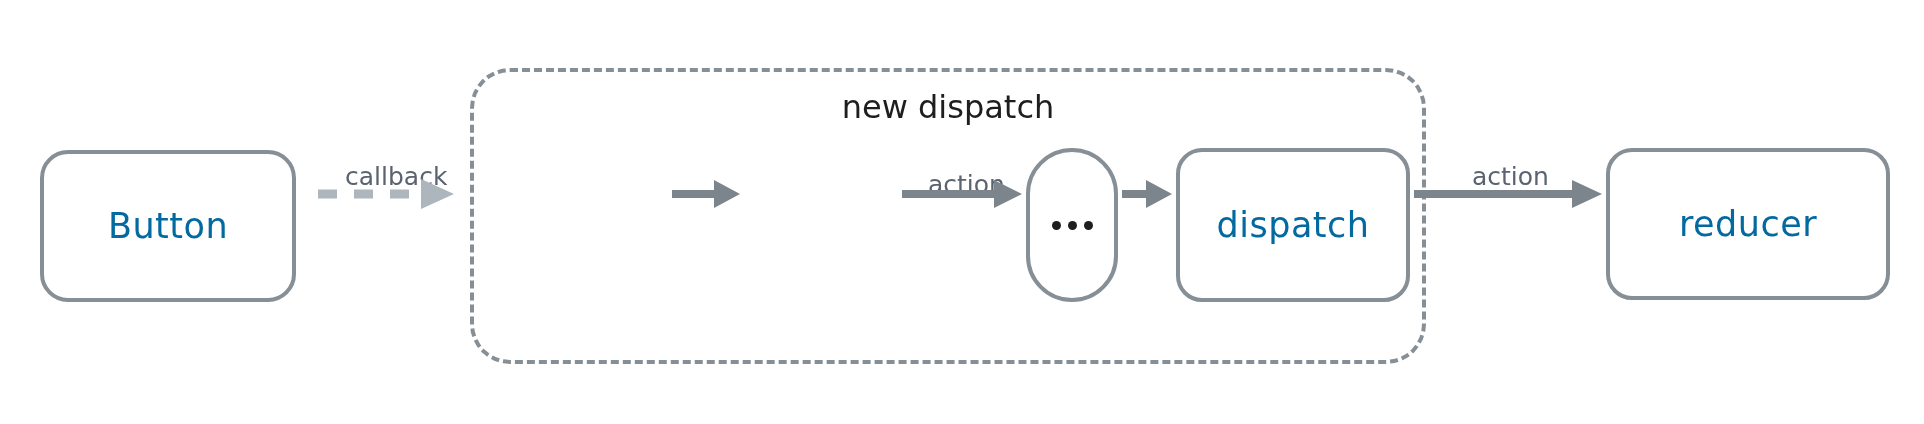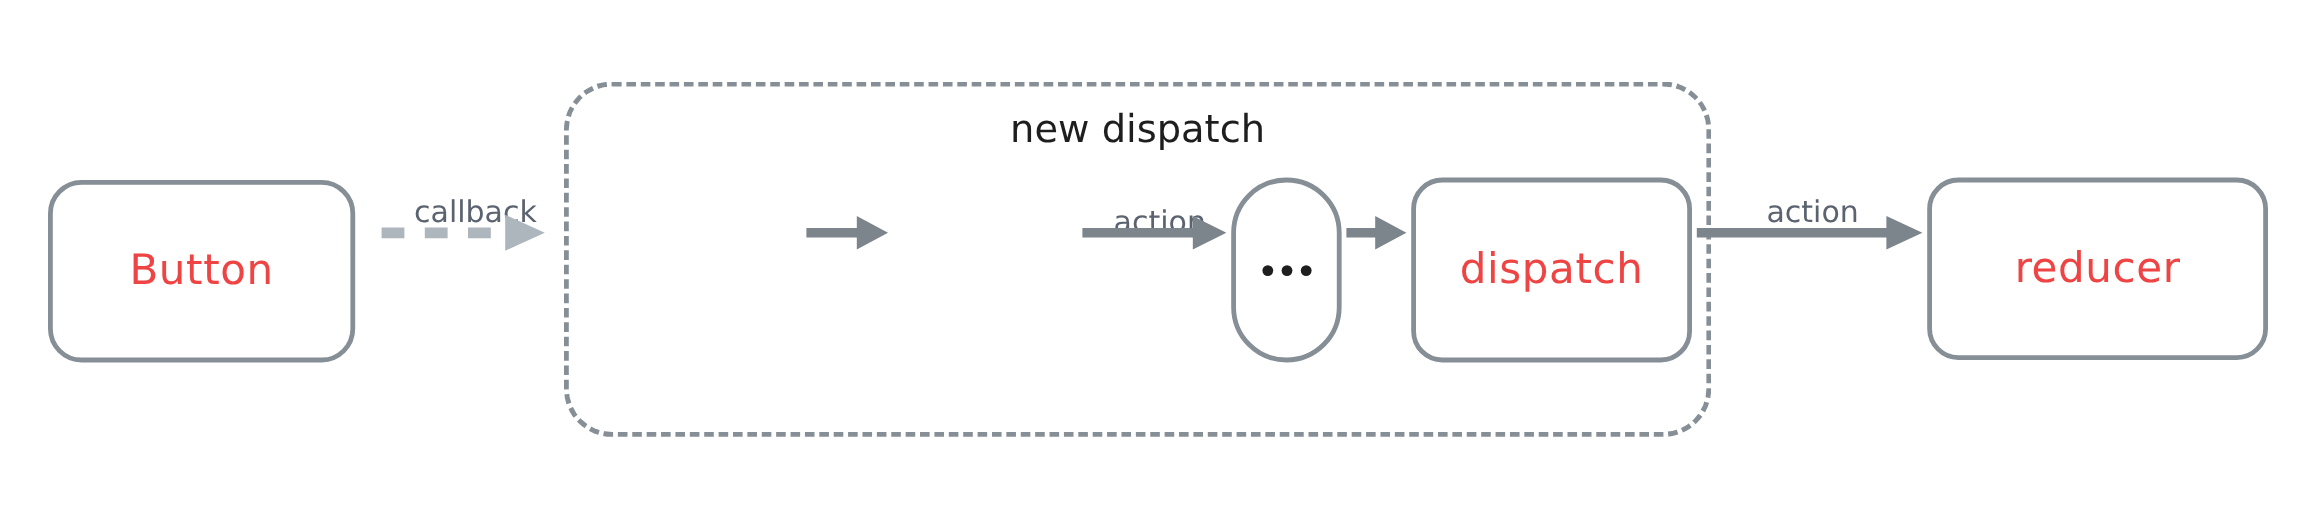--- a/index.html
+++ b/index.html
@@ -17,21 +17,21 @@
     border-radius: 20px;
   }
   .node {
     position: absolute;
     box-sizing: border-box;
     border: 4px solid #868e96;
     background: transparent;
     display: flex;
     align-items: center;
     justify-content: center;
-    color: #ef4444;
+    color: #0369a1;
     font-family: "DejaVu Sans", sans-serif;
     font-size: 35px;
     letter-spacing: 0.5px;
     white-space: nowrap;
   }
   .node-button   { left: 40px;   top: 150px; width: 256px; height: 152px; border-radius: 28px; }
   .node-mid1     { left: 506px;  top: 148px; width: 162px; height: 154px; border-radius: 26px; }
   .node-mid2     { left: 740px;  top: 148px; width: 158px; height: 154px; border-radius: 26px; }
   .node-ellipsis { left: 1026px; top: 148px; width: 92px;  height: 154px; border-radius: 46px; font-size: 30px; }
   .node-dispatch { left: 1176px; top: 148px; width: 234px; height: 154px; border-radius: 26px; }

